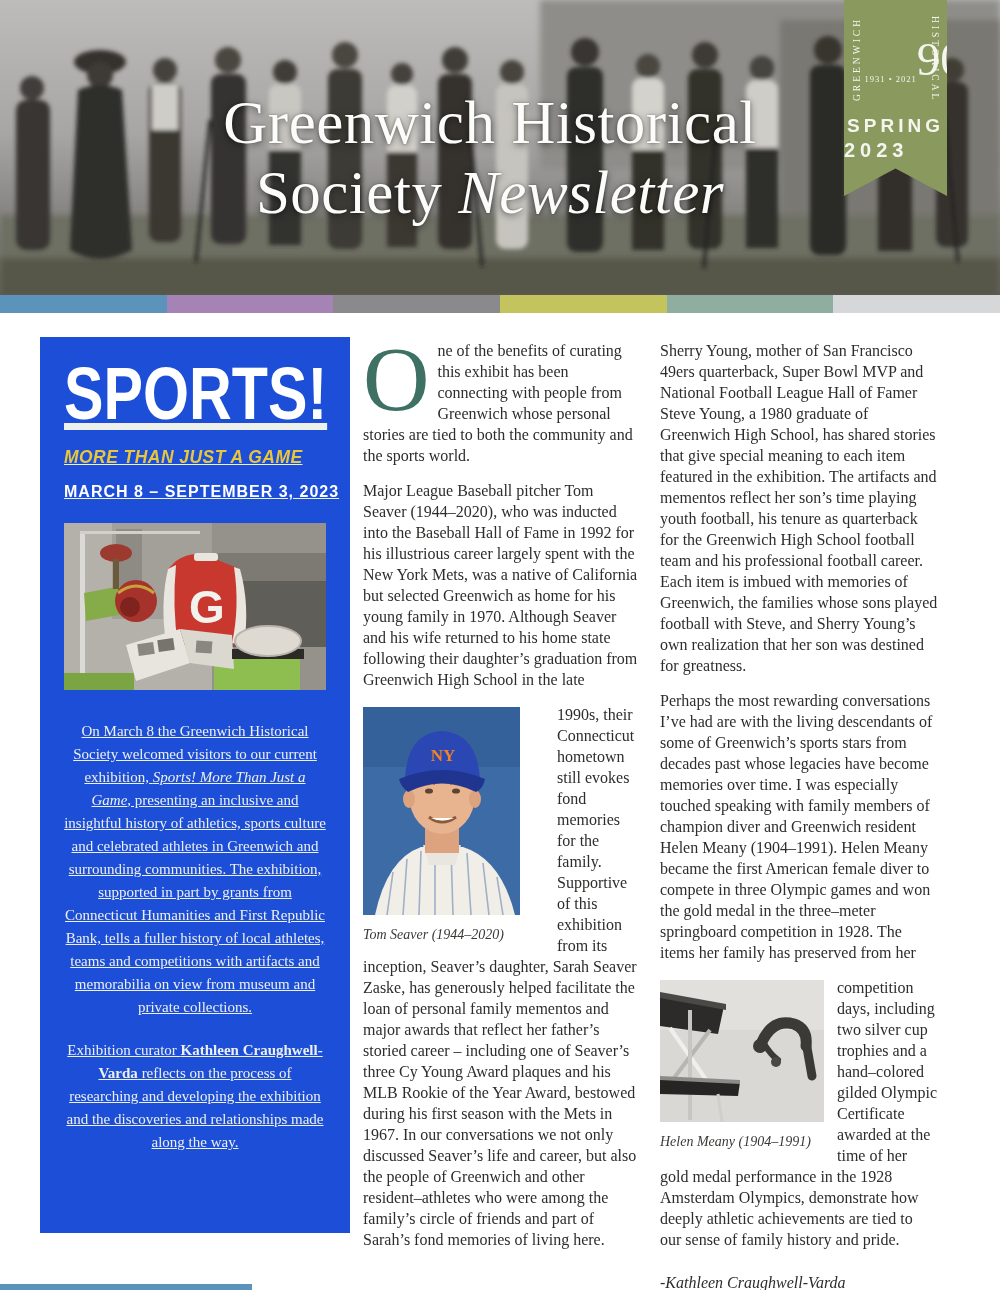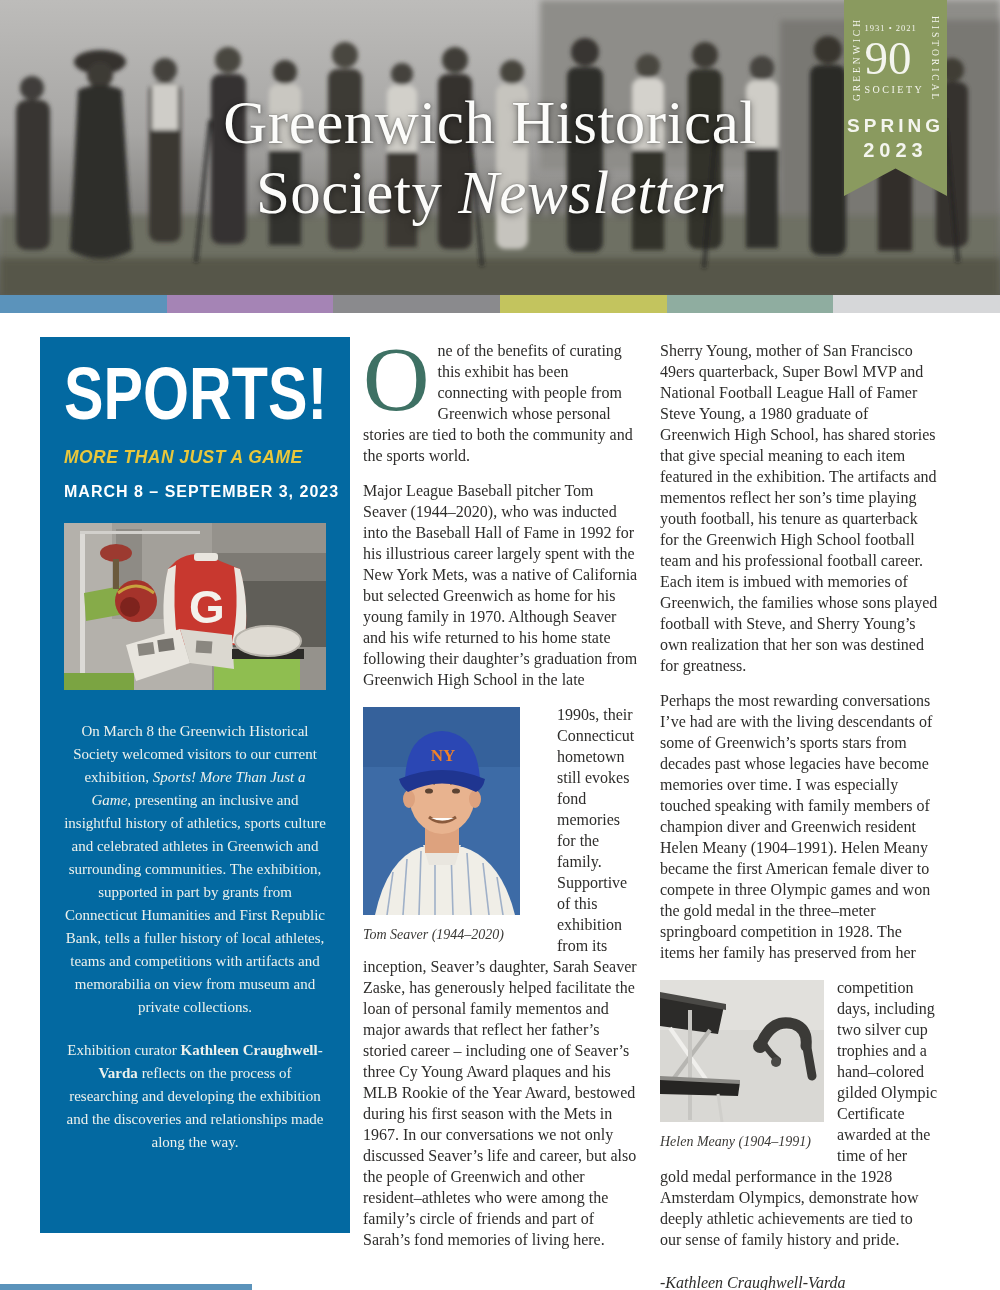--- a/index.html
+++ b/index.html
@@ -13,27 +13,27 @@
     text-shadow:0 2px 7px rgba(0,0,0,.5), 0 0 2px rgba(0,0,0,.35);}
   .header-title .it{font-style:italic;}
 
   
   .badge{position:absolute;top:0;right:53px;width:103px;height:196px;background:#8a9a5f;
     clip-path:polygon(0 0,100% 0,100% 100%,50% 86%,0 100%);color:#f4f5ee;box-sizing:border-box;padding-top:16px;}
   .badge-row{display:flex;justify-content:center;align-items:center;gap:3px;}
   .badge-vert{font-size:9.5px;letter-spacing:3px;}
   .v-left{writing-mode:vertical-rl;transform:rotate(180deg);}
   .v-right{writing-mode:vertical-rl;}
-  .badge-center{display:flex;flex-direction:column;align-items:flex-start;width:62px;}
+  .badge-center{display:flex;flex-direction:row;align-items:flex-end;width:62px;}
   .badge-years{font-size:8.5px;letter-spacing:1px;white-space:nowrap;}
   .badge-90{font-size:47px;line-height:50px;}
   .badge-society{font-size:10px;letter-spacing:2.5px;margin-top:1px;}
   .badge-season{font-family:"Liberation Sans",sans-serif;font-weight:bold;text-align:center;
     font-size:19px;letter-spacing:4px;margin-top:13px;}
-  .badge-year{font-family:"Liberation Sans",sans-serif;font-weight:bold;text-align:center;
+  .badge-year{font-family:"Liberation Sans",sans-serif;font-weight:bold;text-align:left;
     font-size:20px;letter-spacing:5px;margin-top:2px;}
 
   
   .stripe{position:absolute;top:295px;left:0;width:1000px;height:18px;display:flex;}
   .stripe div{flex:1;height:100%;}
 
   
   .sidebar{position:absolute;left:40px;top:337px;width:310px;height:896px;background:#567263;
     box-sizing:border-box;padding:18px 24px;color:#edf1ec;}
   .sidebar-title{font-family:"Liberation Sans",sans-serif;font-weight:bold;font-size:74px;line-height:78px;
@@ -157,21 +157,21 @@
 
 <div class="stripe">
     <div style="background: rgb(91, 147, 187);"></div>
     <div style="background: rgb(165, 132, 181);"></div>
     <div style="background: rgb(138, 138, 141);"></div>
     <div style="background: rgb(195, 196, 94);"></div>
     <div style="background: rgb(143, 173, 160);"></div>
     <div style="background: rgb(214, 215, 217);"></div>
   </div>
 
-<aside class="sidebar" style="background: #0369a1;">
+<aside class="sidebar" style="background: #1d4ed8; text-decoration: underline;">
   <div class="sidebar-title">SPORTS!</div>
   <div class="sidebar-subtitle" style="color: rgb(233, 199, 59);">MORE THAN JUST A GAME</div>
   <div class="sidebar-dates">MARCH 8 – SEPTEMBER 3, 2023</div>
 
   <svg class="sidebar-photo" width="262" height="167" viewBox="0 0 262 167" aria-hidden="true">
     <rect width="262" height="167" fill="#b4b1ab"></rect>
     <rect x="48" y="0" width="100" height="96" fill="#a3a09a"></rect>
     <rect x="52" y="6" width="26" height="60" fill="#8e8b85"></rect>
     <rect x="148" y="0" width="114" height="167" fill="#95928c"></rect>
     <rect x="148" y="58" width="114" height="66" fill="#605e58"></rect>

